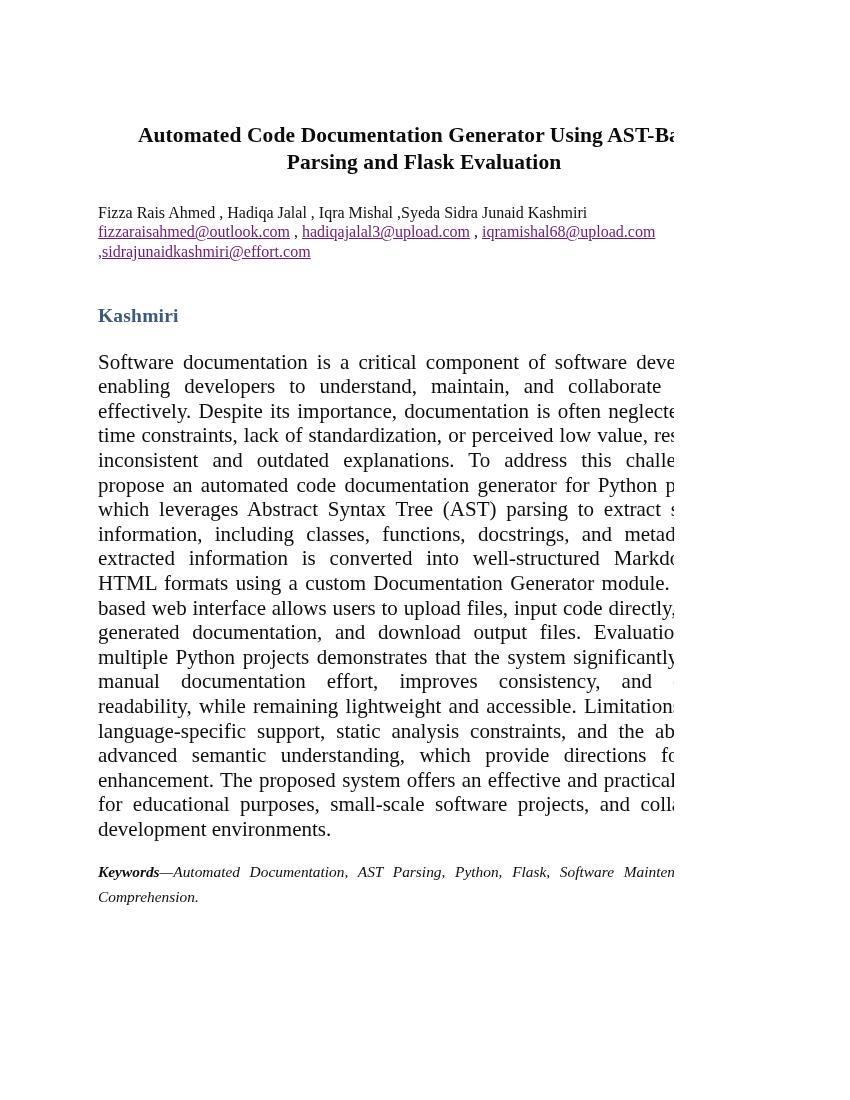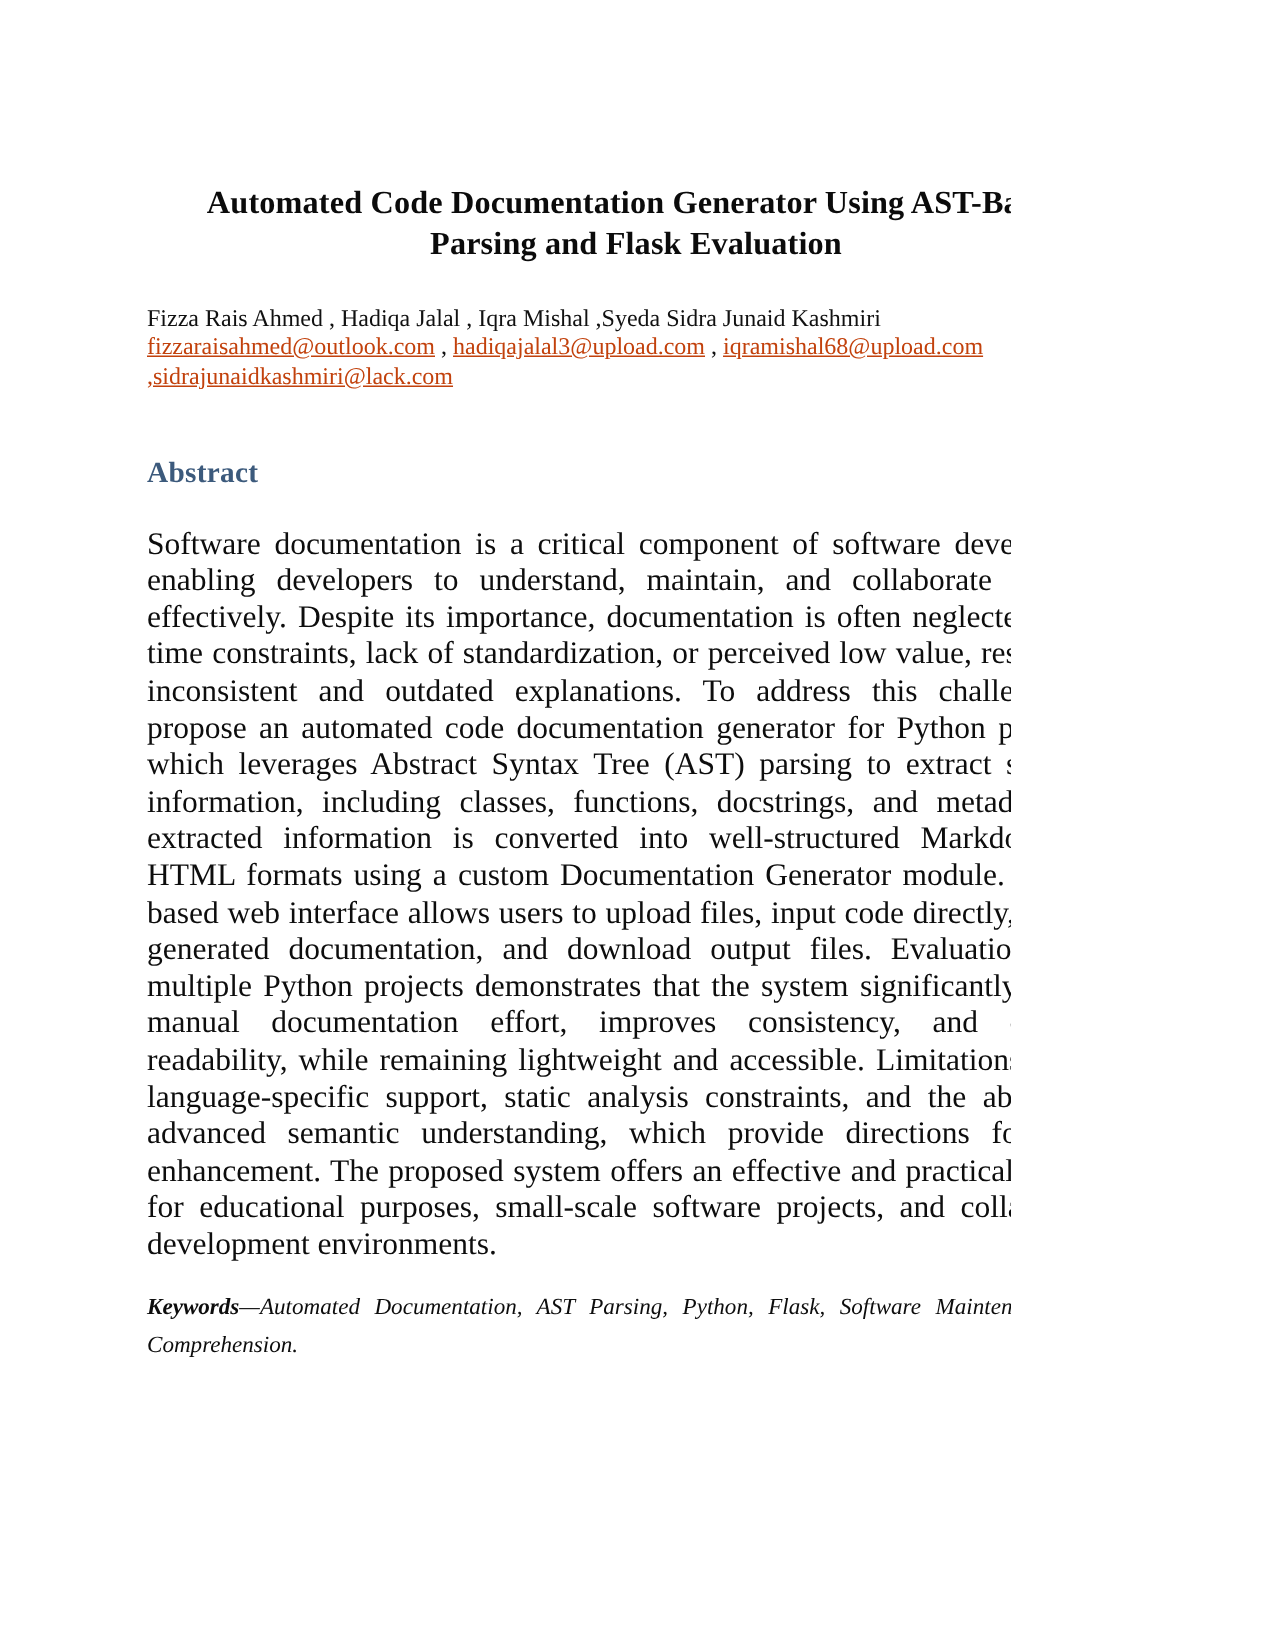--- a/index.html
+++ b/index.html
@@ -59,21 +59,21 @@
   .author-affiliation {
     display: block;
     white-space: pre;
   }
   .author-emails {
     display: block;
     margin-top: 0px;
     line-height: 19.6px;
   }
   .email-link {
-    color: #c2410c;
+    color: #701a75;
     text-decoration: underline;
     text-underline-offset: 1px;
     cursor: pointer;
   }
   .email-sep {
     color: #111111;
     text-decoration: none;
   }
 
   
@@ -120,24 +120,24 @@
   <div class="content">
 
     <h1 class="paper-title">
       <span class="title-line">Automated Code Documentation Generator Using AST-Based</span>
       <span class="title-line">Parsing and Flask Evaluation</span>
     </h1>
 
     <div class="author-block">
       <span class="author-names">Fizza Rais Ahmed , Hadiqa Jalal , Iqra Mishal ,Syeda Sidra Junaid Kashmiri</span>
       <span class="author-emails">
-        <a class="email-link">fizzaraisahmed@outlook.com</a><span class="email-sep"> , </span><a class="email-link">hadiqajalal3@upload.com</a><span class="email-sep"> , </span><a class="email-link">iqramishal68@upload.com</a><span class="email-sep"> </span><a class="email-link">,sidrajunaidkashmiri@lack.com</a>
+        <a class="email-link">fizzaraisahmed@outlook.com</a><span class="email-sep"> , </span><a class="email-link">hadiqajalal3@upload.com</a><span class="email-sep"> , </span><a class="email-link">iqramishal68@upload.com</a><span class="email-sep"> </span><a class="email-link">,sidrajunaidkashmiri@effort.com</a>
       </span>
     </div>
 
-    <h2 class="abstract-heading">Abstract</h2>
+    <h2 class="abstract-heading">Kashmiri</h2>
 
     <p class="abstract-body">Software documentation is a critical component of software development, enabling developers to understand, maintain, and collaborate on code effectively. Despite its importance, documentation is often neglected due to time constraints, lack of standardization, or perceived low value, resulting in inconsistent and outdated explanations. To address this challenge, we propose an automated code documentation generator for Python programs, which leverages Abstract Syntax Tree (AST) parsing to extract structural information, including classes, functions, docstrings, and metadata. The extracted information is converted into well-structured Markdown and HTML formats using a custom Documentation Generator module. A Flask-based web interface allows users to upload files, input code directly, preview generated documentation, and download output files. Evaluation across multiple Python projects demonstrates that the system significantly reduces manual documentation effort, improves consistency, and enhances readability, while remaining lightweight and accessible. Limitations include language-specific support, static analysis constraints, and the absence of advanced semantic understanding, which provide directions for future enhancement. The proposed system offers an effective and practical solution for educational purposes, small-scale software projects, and collaborative development environments.</p>
 
     <p class="keywords"><span class="keywords-label">Keywords</span><span>—</span><span>Automated Documentation, AST Parsing, Python, Flask, Software Maintenance, Code Comprehension.</span></p>
 
   </div>
 </div>
 
 </body></html>

